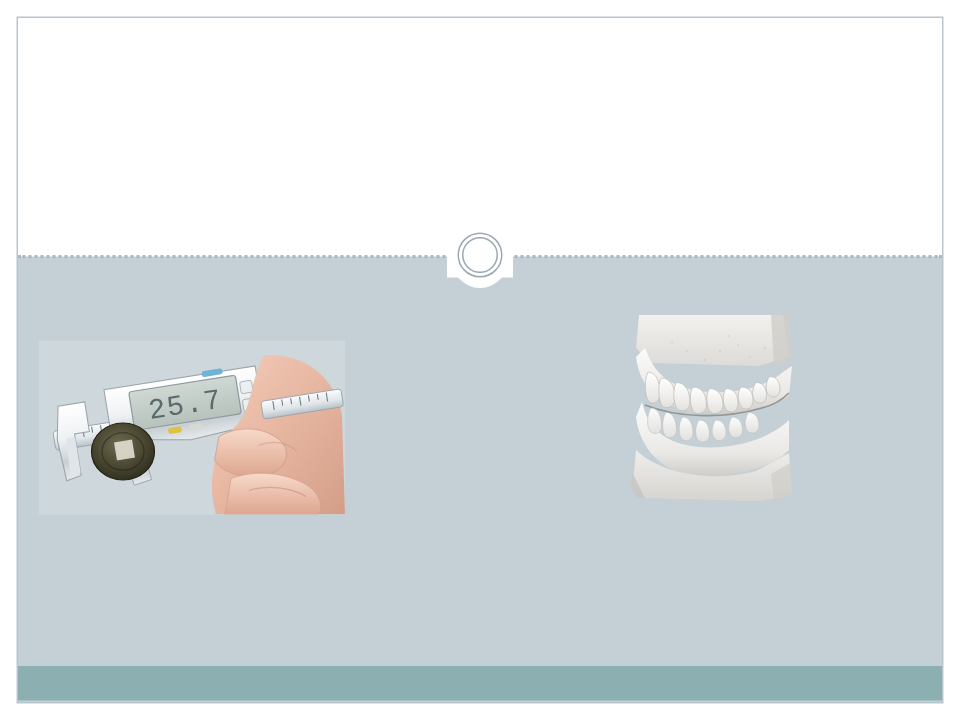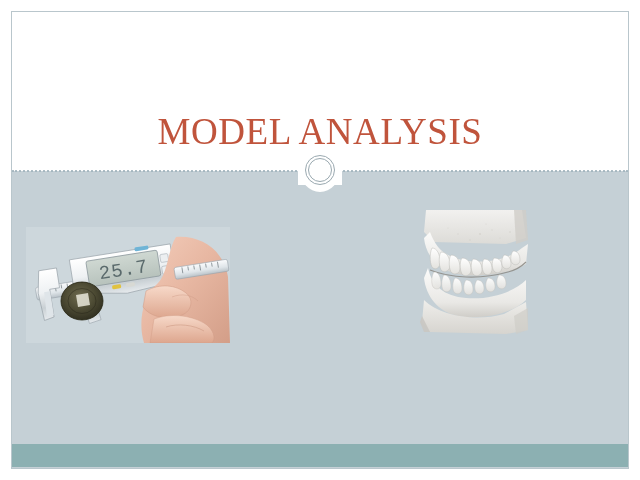--- a/index.html
+++ b/index.html
@@ -180,23 +180,20 @@
     overflow: hidden;
     clip: rect(0 0 0 0);
     white-space: nowrap;
   }
 </style>
 </head>
 <body>
 
 <div class="slide">
 
-  <div class="title-zone">
-    <div class="slide-title">MODEL ANALYSIS</div>
-  </div>
 
   <div class="body-zone"></div>
 
   <div class="divider-wrap">
     <div class="divider-line"></div>
     <div class="ring-belly"></div>
     <div class="divider-ring-hole"></div>
     <div class="ring-outer"></div>
     <div class="ring-inner"></div>
   </div>

